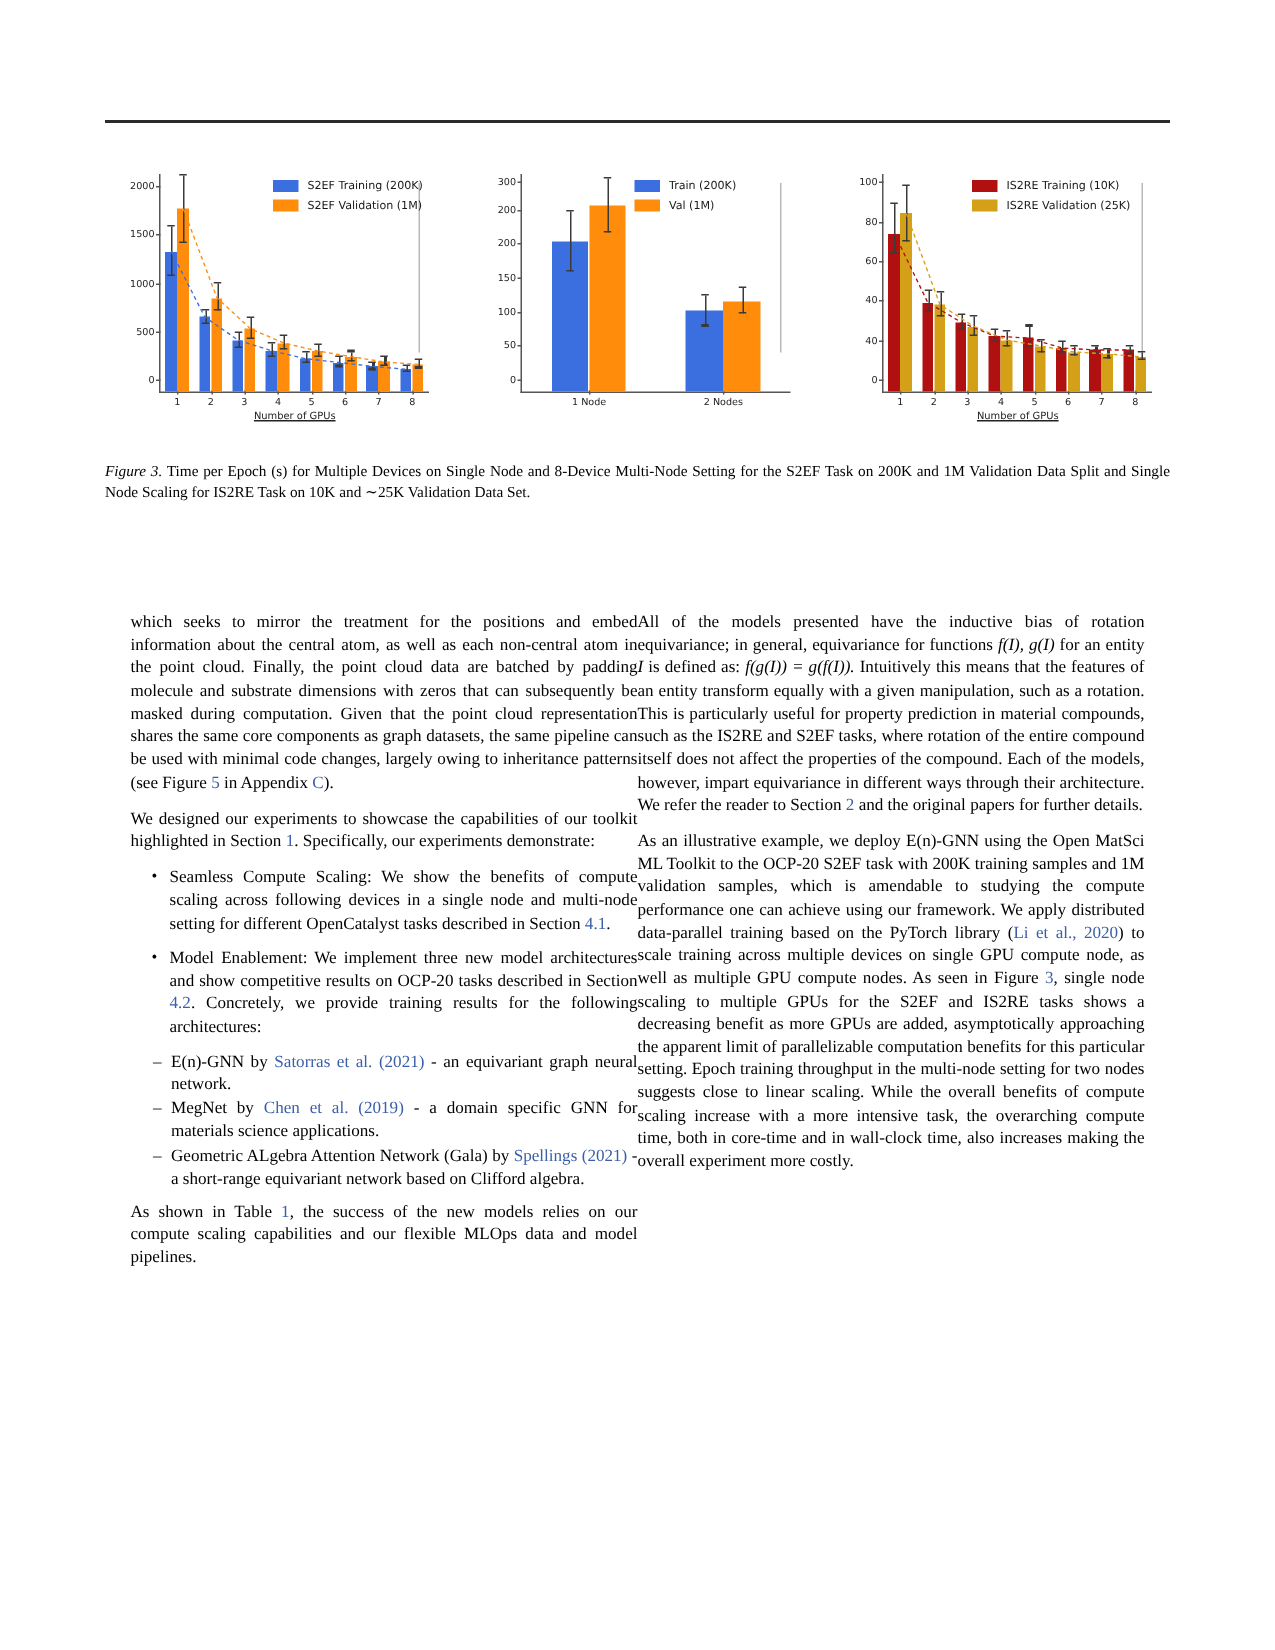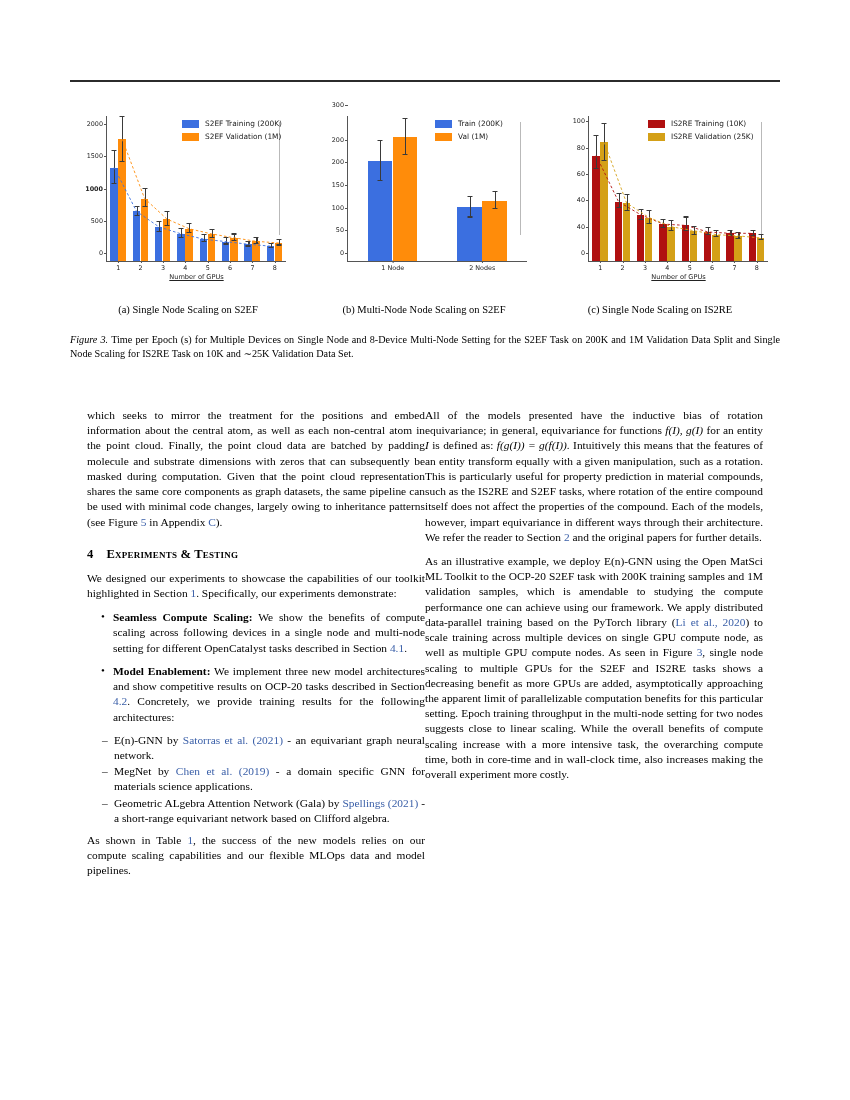--- a/index.html
+++ b/index.html
@@ -268,40 +268,40 @@
     margin-bottom: 1px;
     padding-left: 12px;
   }
   ul.dashes > li::before {
     content: "\2013";
     position: absolute;
     left: 0;
     top: 0;
   }
   .mathi { font-family: "Liberation Serif", serif; font-style: italic; }
-  b { font-weight: bold; margin-top: 32px; }
+  b { font-weight: normal; margin-top: 32px; }
 </style>
 </head>
 <body>
 
 <div class="page">
 
   <div class="head-rule"></div>
 
   <div class="figure-block">
 
     <div class="charts-row">
 
       <div class="chart-card">
         <div class="plot-wrap">
           <div class="axis-area" id="axesA">
             <div class="plot-right-rule"></div>
           <div class="ytick" style="bottom: 0px;">0</div>
               <div class="ytick" style="bottom: 32.2222px;">500</div>
-              <div class="ytick" style="bottom: 64.4444px; font-weight: bold;">1000</div>
+              <div class="ytick" style="bottom: 64.4444px;">1000</div>
               <div class="ytick" style="bottom: 96.6667px;">1500</div>
               <div class="ytick" style="bottom: 128.889px;">2000</div>
               <div class="xtick" style="left: 11.1875px;">1</div>
               <div class="bar" style="left: 3.1325px; width: 7.455px; height: 93.4444px; background: rgb(59, 111, 224);"></div>
               <div class="errbar" style="left: 7.16px; bottom: 77.3333px; height: 32.2222px;"></div>
               <div class="errcap" style="left: 7.16px; bottom: 77.3333px;"></div>
               <div class="errcap" style="left: 7.16px; bottom: 109.556px;"></div>
               <div class="bar" style="left: 11.1875px; width: 7.455px; height: 121.8px; background: rgb(255, 140, 10);"></div>
               <div class="errbar" style="left: 15.215px; bottom: 99.2444px; height: 44.4667px;"></div>
               <div class="errcap" style="left: 15.215px; bottom: 99.2444px;"></div>
@@ -391,41 +391,41 @@
       <div class="chart-card">
         <div class="plot-wrap">
           <div class="axis-area" id="axesB">
             <div class="plot-right-rule"></div>
           <div class="ytick" style="bottom: 0px;">0</div>
               <div class="ytick" style="bottom: 22.6562px;">50</div>
               <div class="ytick" style="bottom: 45.3125px;">100</div>
               <div class="ytick" style="bottom: 67.9688px;">150</div>
               <div class="ytick" style="bottom: 90.625px;">200</div>
               <div class="ytick" style="bottom: 113.281px;">200</div>
-              <div class="ytick" style="bottom: 148px;">300</div>
+              <div class="ytick" style="bottom: 132px;">300</div>
               <div class="xtick" style="left: 44.75px;">1 Node</div>
               <div class="bar" style="left: 19.69px; width: 24.46px; height: 99.6875px; background: rgb(59, 111, 224);"></div>
               <div class="errbar" style="left: 32.22px; bottom: 79.75px; height: 40.3281px;"></div>
               <div class="errcap" style="left: 32.22px; bottom: 79.75px;"></div>
               <div class="errcap" style="left: 32.22px; bottom: 120.078px;"></div>
               <div class="bar" style="left: 44.75px; width: 24.46px; height: 123.703px; background: rgb(255, 140, 10);"></div>
               <div class="errbar" style="left: 57.28px; bottom: 105.578px; height: 36.25px;"></div>
               <div class="errcap" style="left: 57.28px; bottom: 105.578px;"></div>
               <div class="errcap" style="left: 57.28px; bottom: 141.828px;"></div>
               <div class="xtick" style="left: 134.25px;">2 Nodes</div>
               <div class="bar" style="left: 109.19px; width: 24.46px; height: 53.9219px; background: rgb(59, 111, 224);"></div>
               <div class="errbar" style="left: 121.72px; bottom: 43.5px; height: 20.8438px;"></div>
               <div class="errcap" style="left: 121.72px; bottom: 43.5px;"></div>
               <div class="errcap" style="left: 121.72px; bottom: 64.3438px;"></div>
               <div class="bar" style="left: 134.25px; width: 24.46px; height: 60.2656px; background: rgb(255, 140, 10);"></div>
               <div class="errbar" style="left: 146.78px; bottom: 52.1094px; height: 16.7656px;"></div>
               <div class="errcap" style="left: 146.78px; bottom: 52.1094px;"></div>
               <div class="errcap" style="left: 146.78px; bottom: 68.875px;"></div>
             </div>
-          <div class="legend" id="legendB" style="left:124px; top:12px;">
+          <div class="legend" id="legendB" style="left:112px; top:12px;">
               <div class="legend-row">
                 <span class="legend-swatch" style="background: rgb(59, 111, 224);"></span>
                 <span>Train (200K)</span>
               </div>
               <div class="legend-row">
                 <span class="legend-swatch" style="background: rgb(255, 140, 10);"></span>
                 <span>Val (1M)</span>
               </div>
             </div>
         </div>
@@ -527,36 +527,30 @@
               <div class="legend-row">
                 <span class="legend-swatch" style="background: rgb(212, 160, 23);"></span>
                 <span>IS2RE Validation (25K)</span>
               </div>
             </div>
         </div>
       </div>
 
     </div>
 
-    <div class="subcaptions">
-      <div class="subcap">(a) Single Node Scaling on S2EF</div>
-      <div class="subcap">(b) Multi-Node Node Scaling on S2EF</div>
-      <div class="subcap">(c) Single Node Scaling on IS2RE</div>
-    </div>
 
     <div class="fig-caption"><i>Figure 3.</i><span> Time per Epoch (s) for Multiple Devices on Single Node and 8-Device Multi-Node Setting for the S2EF Task on 200K and 1M Validation Data Split and Single Node Scaling for IS2RE Task on 10K and ∼25K Validation Data Set.</span></div>
   </div>
 
   <div class="body-cols">
 
     <div class="col">
 
       <p class="para"><span>which seeks to mirror the treatment for the positions and embed information about the central atom, as well as each non-central atom in the point cloud. Finally, the point cloud data are batched by padding molecule and substrate dimensions with zeros that can subsequently be masked during computation. Given that the point cloud representation shares the same core components as graph datasets, the same pipeline can be used with minimal code changes, largely owing to inheritance patterns (see Figure </span><a class="cite" href="#">5</a><span> in Appendix </span><a class="cite" href="#">C</a><span>).</span></p>
 
-      <h2 class="section-head"><span class="num">4</span><span>Experiments &amp; Testing</span></h2>
 
       <p class="para"><span>We designed our experiments to showcase the capabilities of our toolkit highlighted in Section </span><a class="cite" href="#">1</a><span>. Specifically, our experiments demonstrate:</span></p>
 
       <ul class="bullets">
         <li><b>Seamless Compute Scaling:</b><span> We show the benefits of compute scaling across following devices in a single node and multi-node setting for different OpenCatalyst tasks described in Section </span><a class="cite" href="#">4.1</a><span>.</span></li>
         <li><b>Model Enablement:</b><span> We implement three new model architectures and show competitive results on OCP-20 tasks described in Section </span><a class="cite" href="#">4.2</a><span>. Concretely, we provide training results for the following architectures:</span></li>
       </ul>
 
       <ul class="dashes">
         <li><span>E(n)-GNN by </span><a class="cite" href="#">Satorras et al. (2021)</a><span> - an equivariant graph neural network.</span></li>

